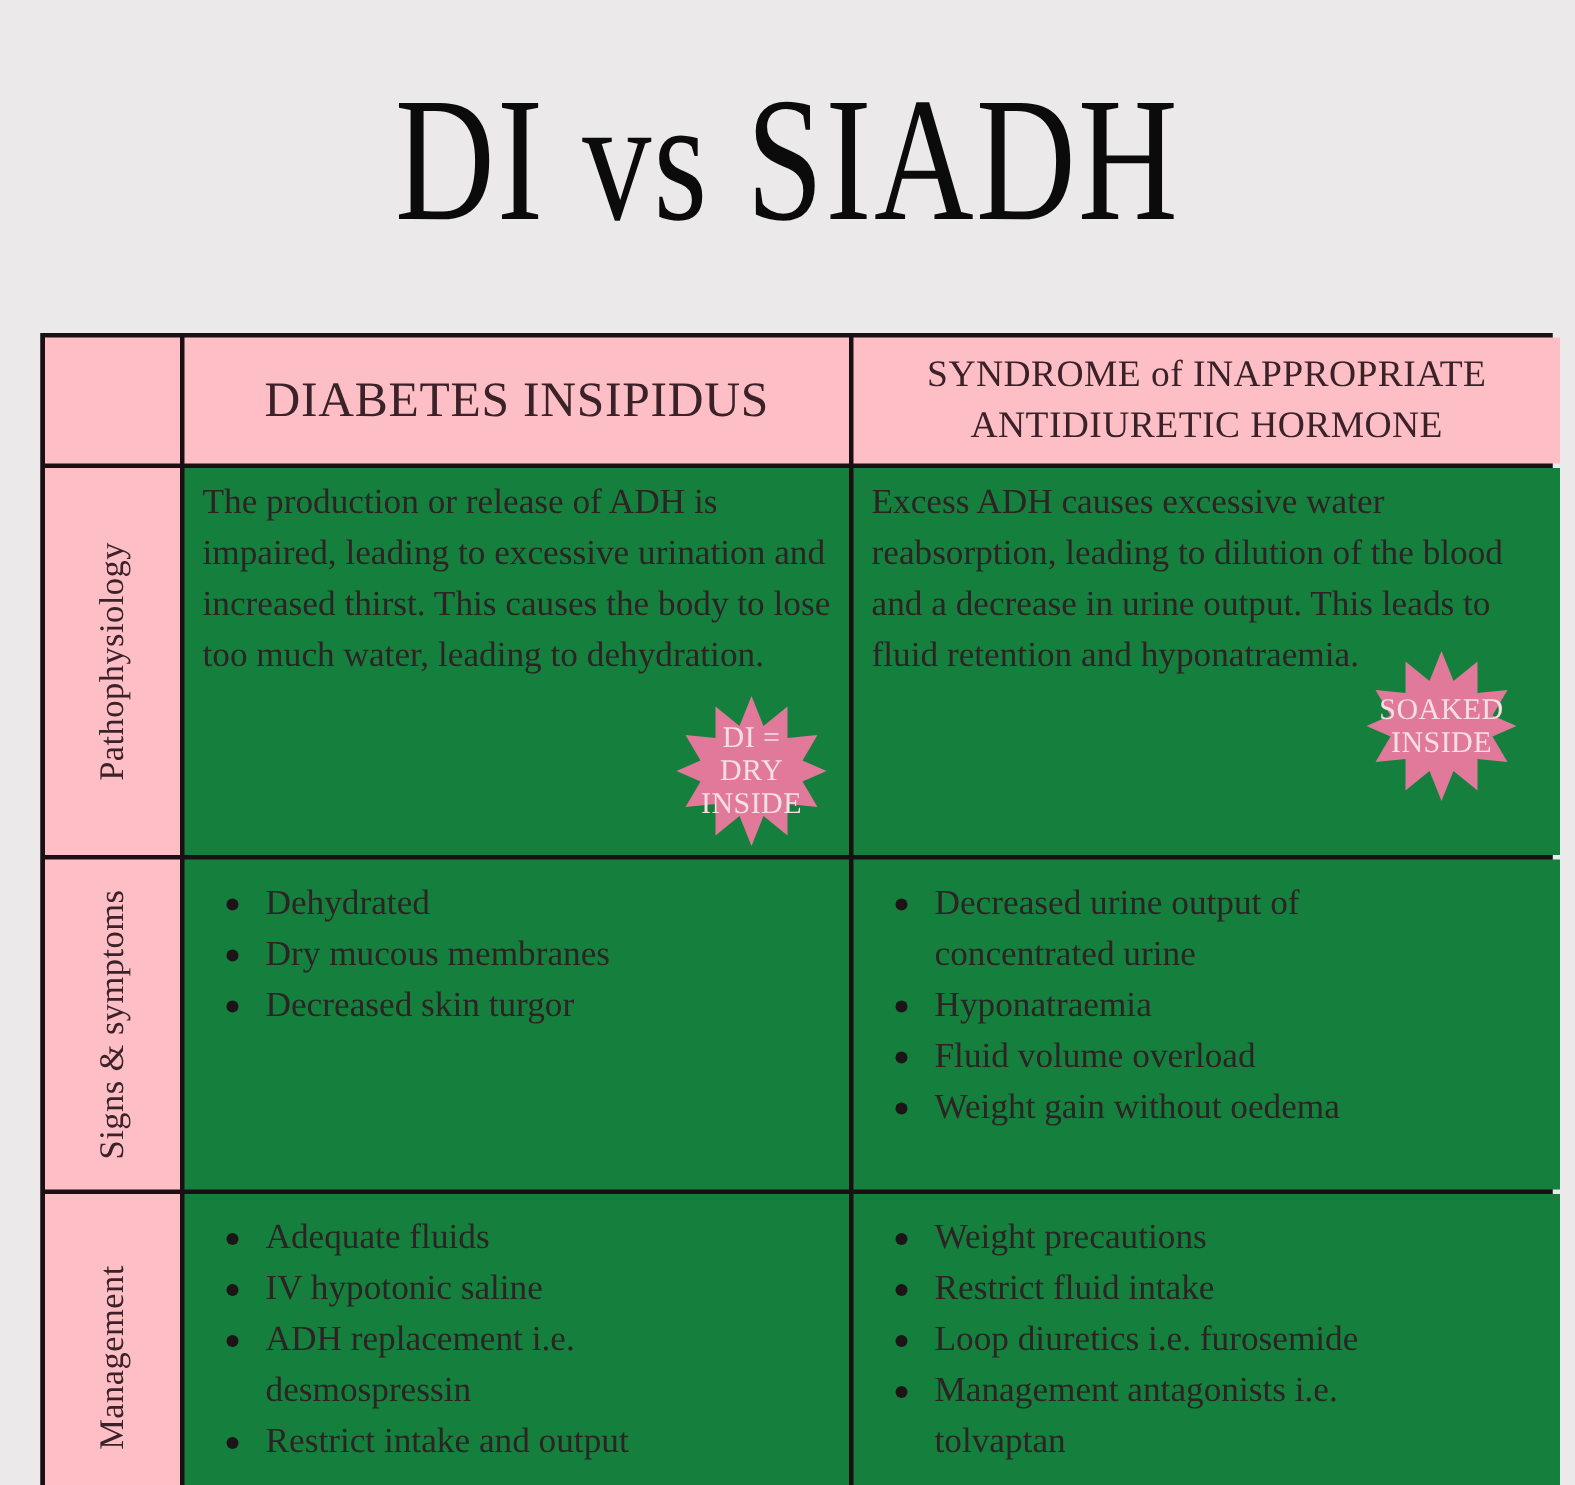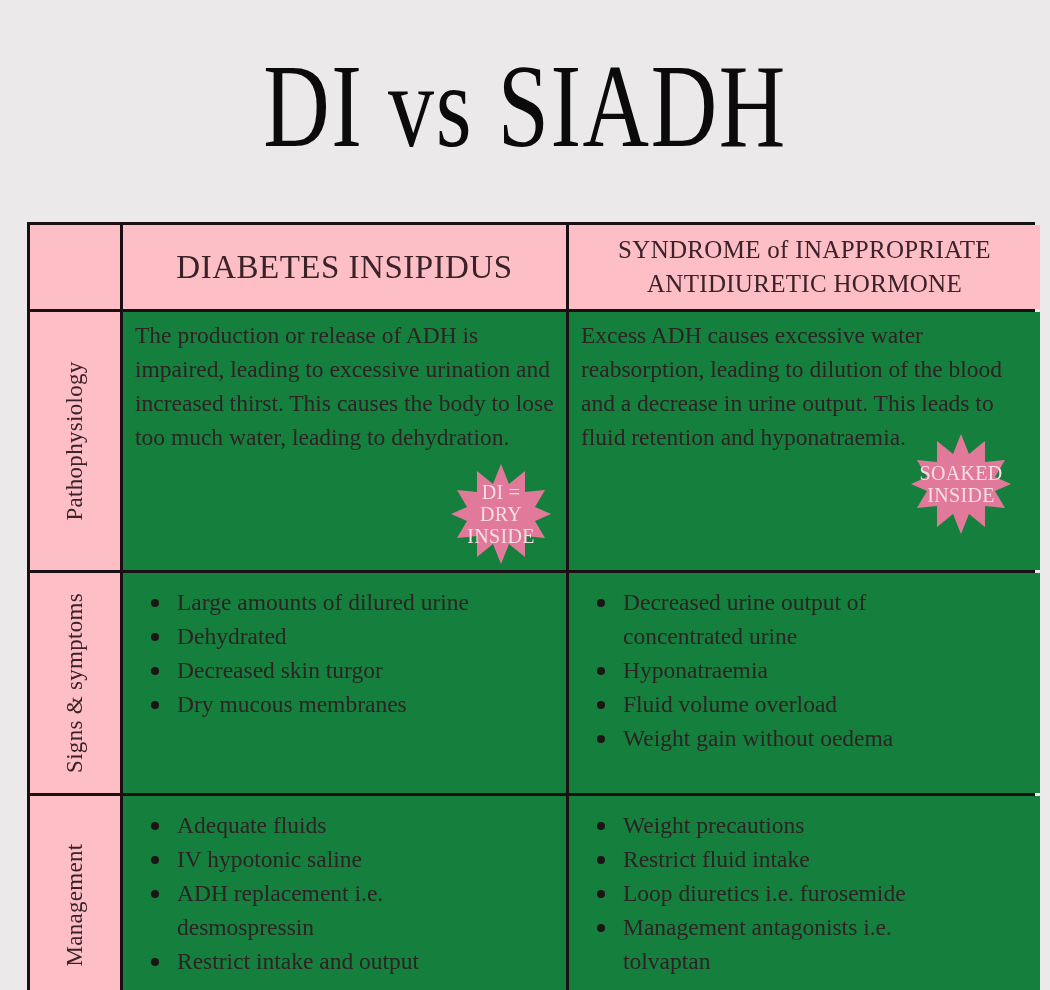--- a/index.html
+++ b/index.html
@@ -137,24 +137,23 @@
         <div>INSIDE</div>
       </div>
     </div>
   </div>
 
   <div class="cell side">
     <div class="side-label">Signs &amp; symptoms</div>
   </div>
   <div class="cell">
     <ul class="bullets">
-      <li>Large amounts of dilured urine</li>
       <li>Dehydrated</li>
+      <li>Dry mucous membranes</li>
       <li>Decreased skin turgor</li>
-      <li>Dry mucous membranes</li>
     </ul>
   </div>
   <div class="cell">
     <ul class="bullets" style="right:120px;font-family:Liberation Serif, serif;">
       <li>Decreased urine output of concentrated urine</li>
       <li>Hyponatraemia</li>
       <li>Fluid volume overload</li>
       <li>Weight gain without oedema</li>
     </ul>
   </div>

